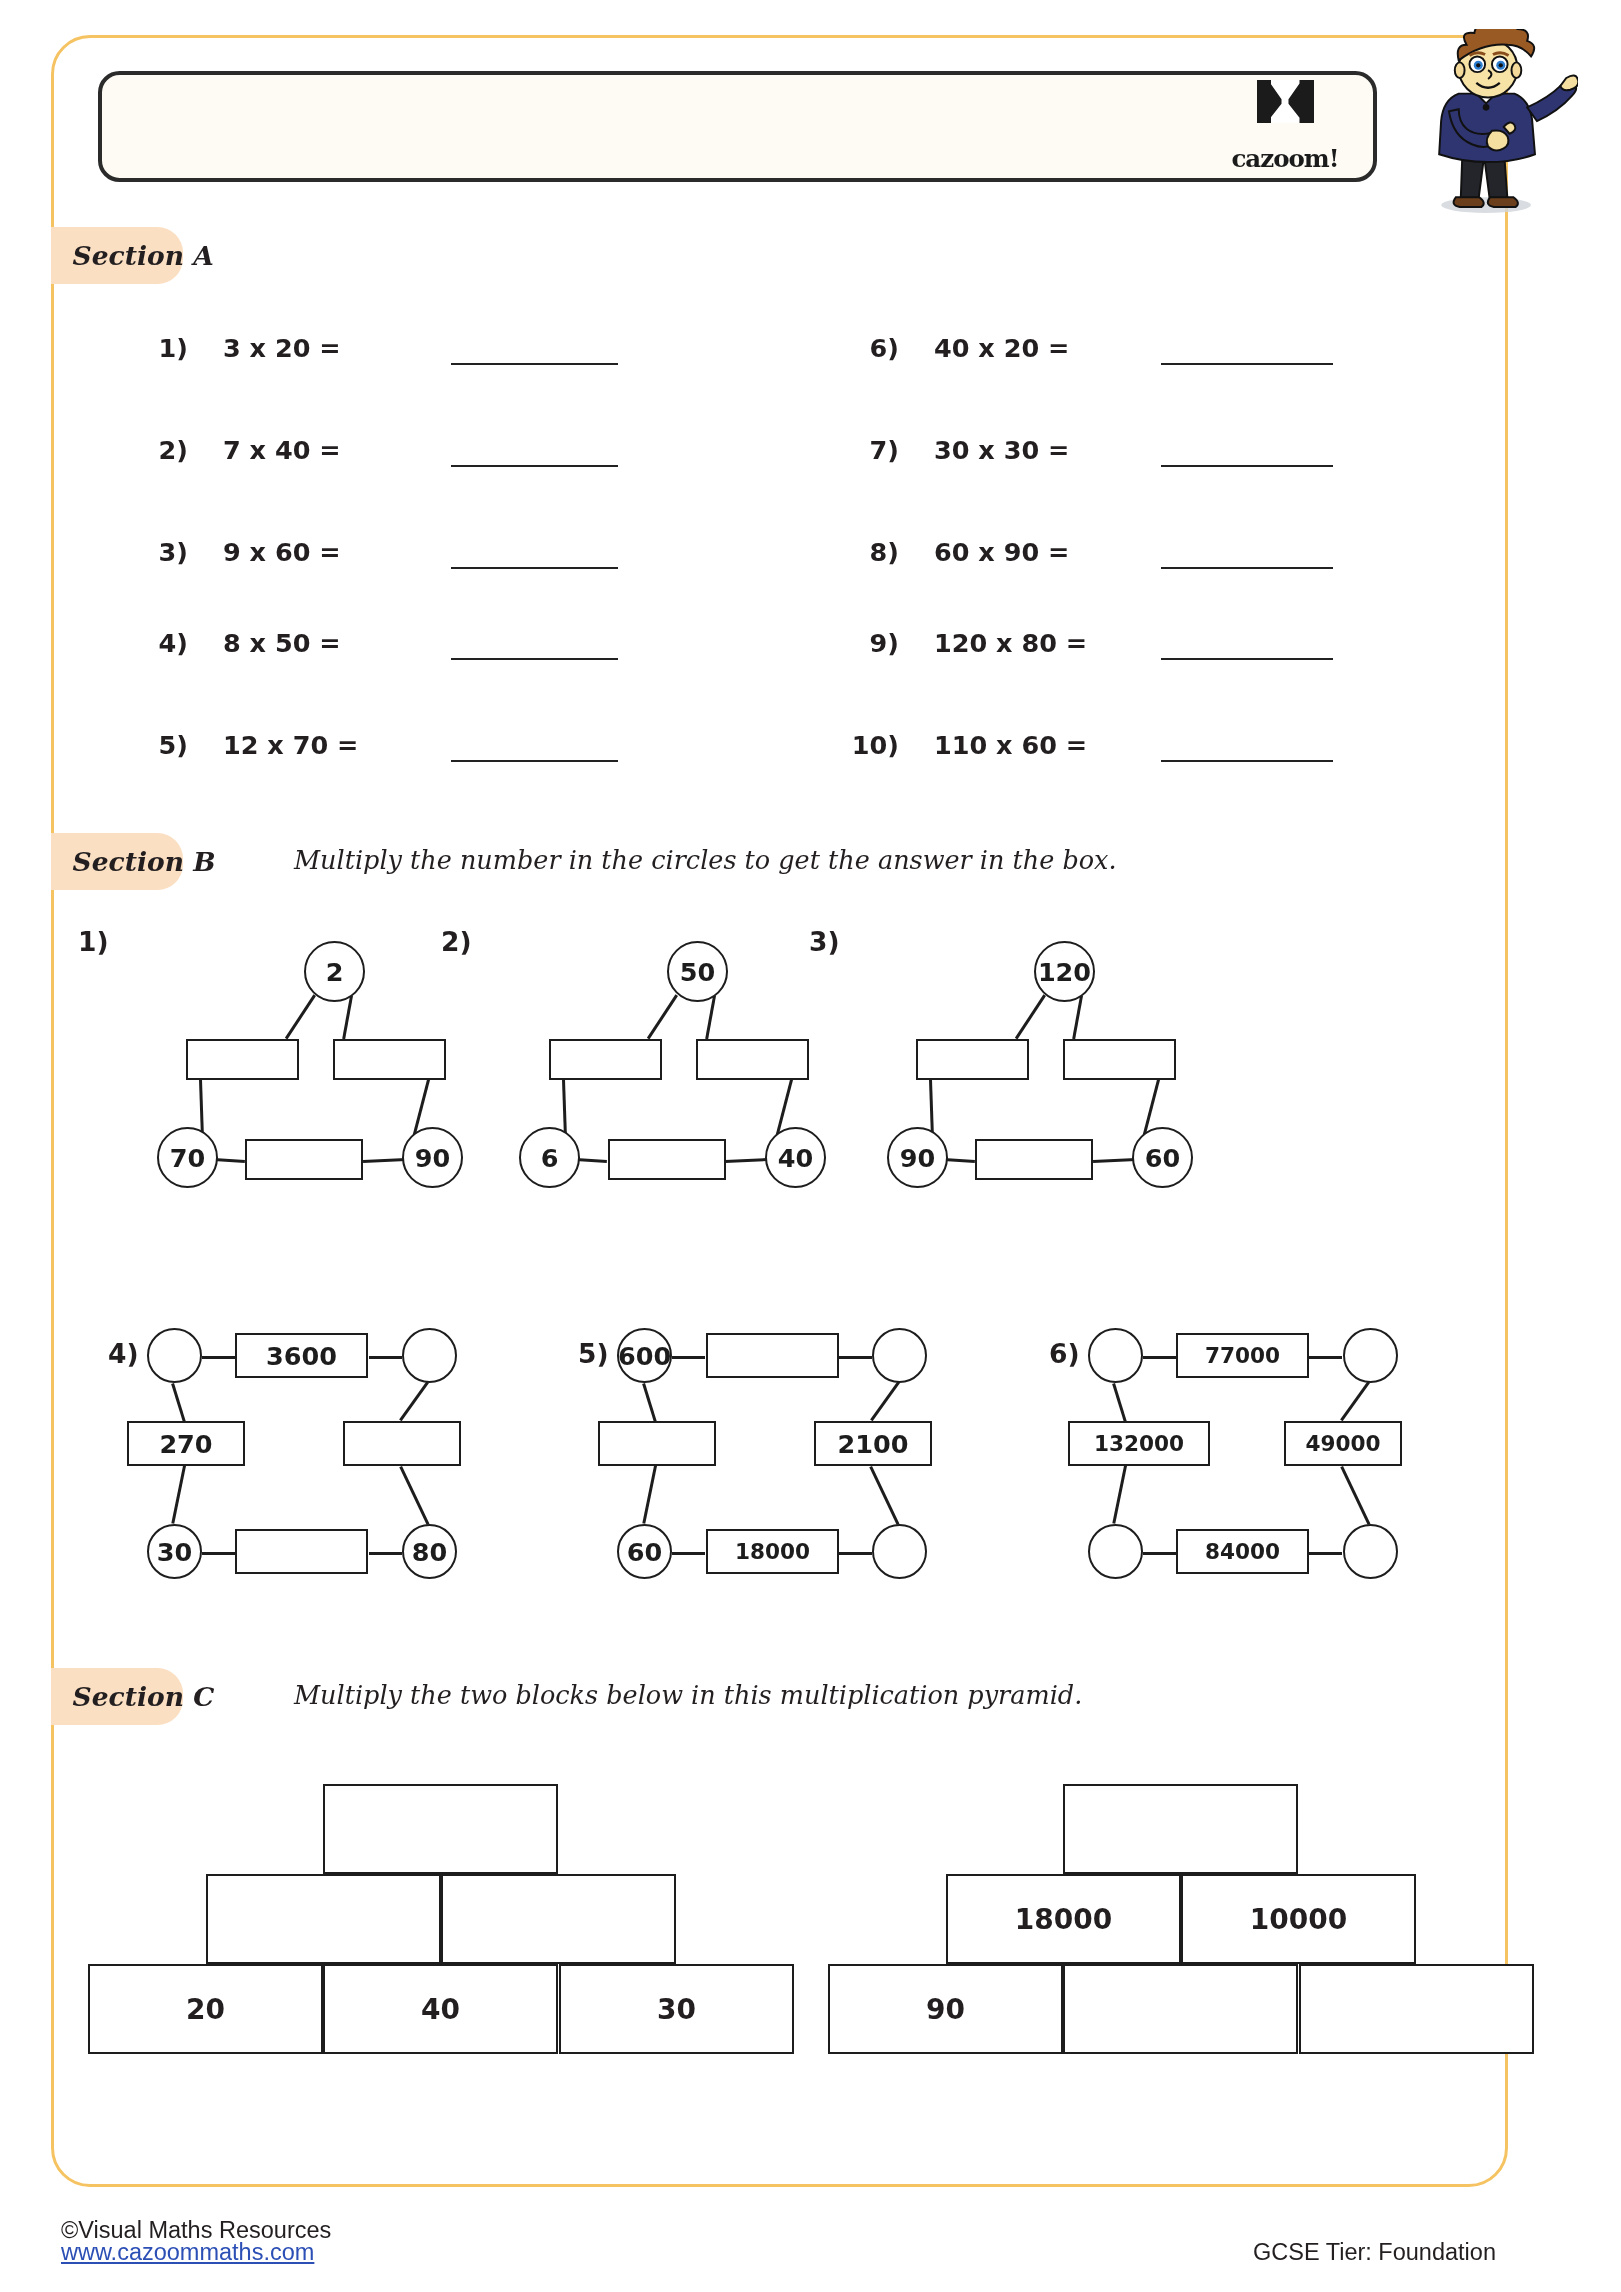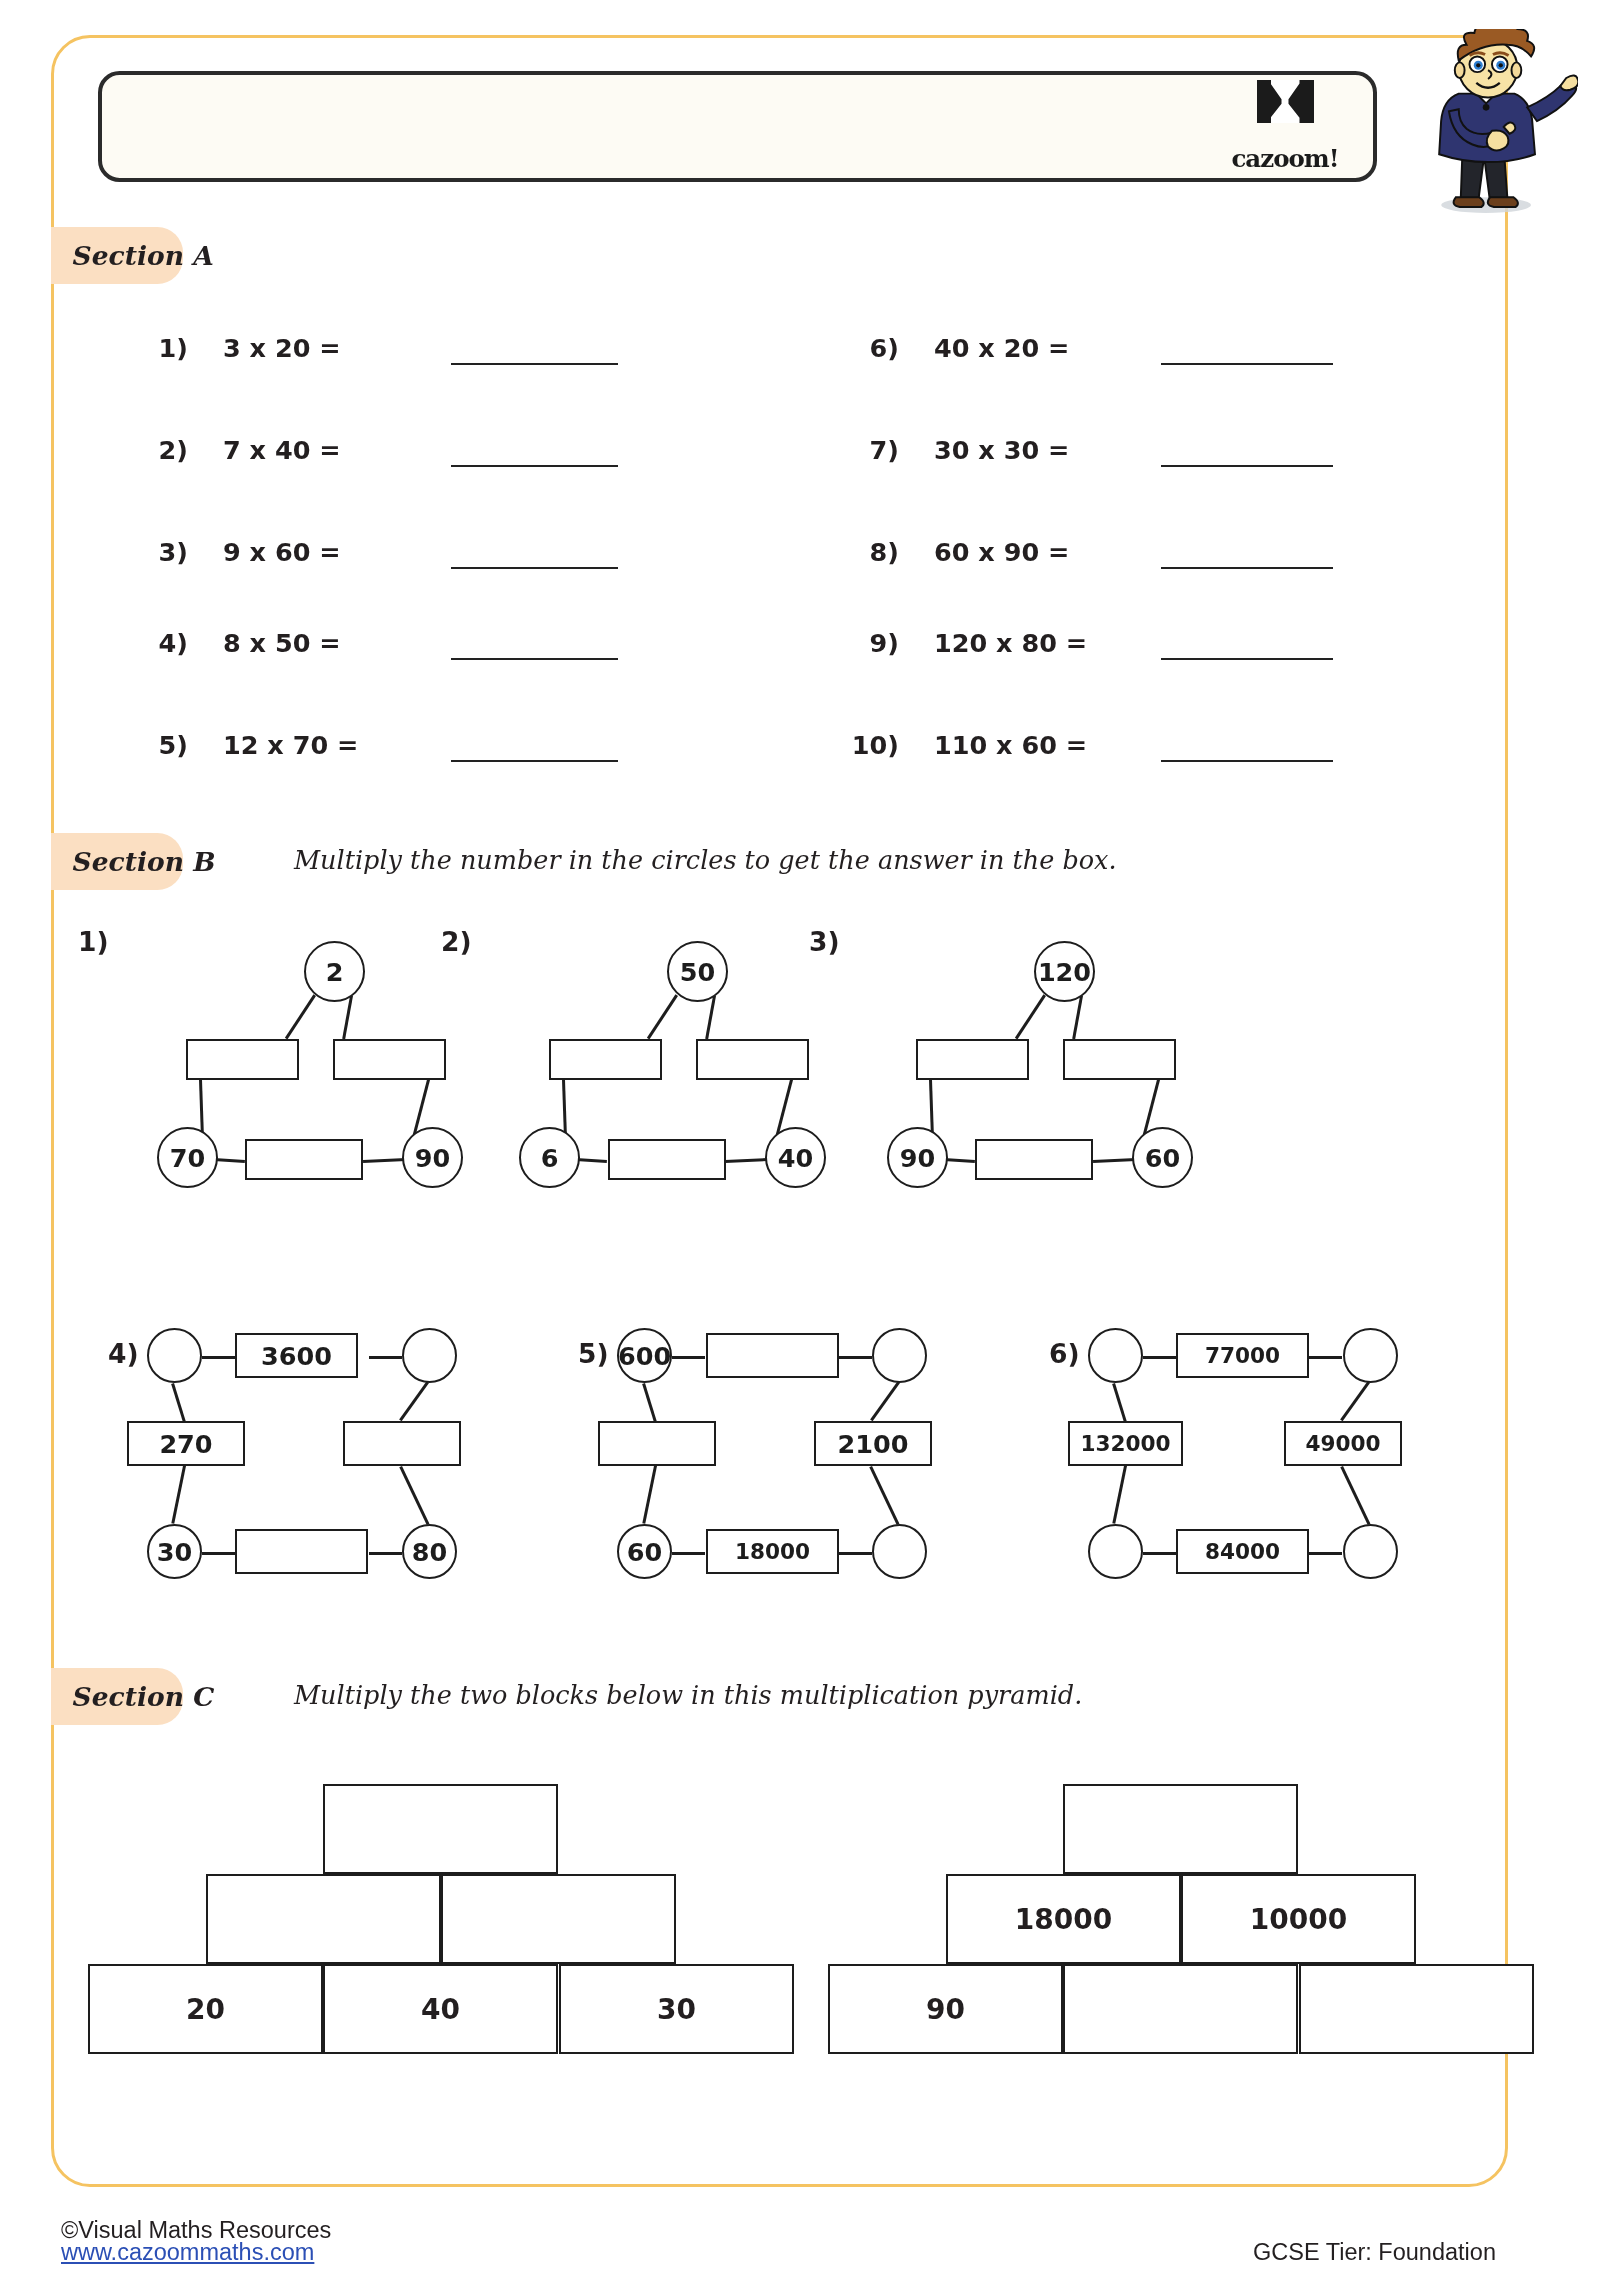--- a/index.html
+++ b/index.html
@@ -338,21 +338,21 @@
     <div class="line" style="left:174px;top:1383px;width:40px;height:2.9px;transform:rotate(72.89727103094764deg);"></div>
     <div class="line" style="left:186px;top:1466px;width:59px;height:2.9px;transform:rotate(101.49656301758579deg);"></div>
     <div class="line" style="left:429px;top:1383px;width:47px;height:2.9px;transform:rotate(125.67640822186199deg);"></div>
     <div class="line" style="left:402px;top:1466px;width:64px;height:2.9px;transform:rotate(64.61209370890407deg);"></div>
     <div class="line" style="left:202px;top:1552px;width:33px;height:2.9px;transform:rotate(0deg);"></div>
     <div class="line" style="left:369px;top:1552px;width:33px;height:2.9px;transform:rotate(0deg);"></div>
     <div class="circ" style="left:147px;top:1328px;width:55px;height:55px;"></div>
     <div class="circ" style="left:402px;top:1328px;width:55px;height:55px;"></div>
     <div class="circ" style="left:147px;top:1524px;width:55px;height:55px;">30</div>
     <div class="circ" style="left:402px;top:1524px;width:55px;height:55px;">80</div>
-    <div class="rect" style="left:235px;top:1333px;width:123px;height:45px;">3600</div>
+    <div class="rect" style="left:235px;top:1333px;width:133px;height:45px;">3600</div>
     <div class="rect" style="left:127px;top:1421px;width:118px;height:45px;">270</div>
     <div class="rect" style="left:343px;top:1421px;width:118px;height:45px;"></div>
     <div class="rect" style="left:235px;top:1529px;width:133px;height:45px;"></div>
     <div class="dnum" style="left:578px; top:1338px;">5)</div>
     <div class="line" style="left:672px;top:1356px;width:33px;height:2.9px;transform:rotate(0deg);"></div>
     <div class="line" style="left:839px;top:1356px;width:33px;height:2.9px;transform:rotate(0deg);"></div>
     <div class="line" style="left:645px;top:1383px;width:40px;height:2.9px;transform:rotate(72.89727103094764deg);"></div>
     <div class="line" style="left:657px;top:1466px;width:59px;height:2.9px;transform:rotate(101.49656301758579deg);"></div>
     <div class="line" style="left:900px;top:1383px;width:47px;height:2.9px;transform:rotate(125.67640822186199deg);"></div>
     <div class="line" style="left:872px;top:1466px;width:64px;height:2.9px;transform:rotate(64.61209370890407deg);"></div>
@@ -373,21 +373,21 @@
     <div class="line" style="left:1127px;top:1466px;width:59px;height:2.9px;transform:rotate(101.49656301758579deg);"></div>
     <div class="line" style="left:1370px;top:1383px;width:47px;height:2.9px;transform:rotate(125.67640822186199deg);"></div>
     <div class="line" style="left:1343px;top:1466px;width:64px;height:2.9px;transform:rotate(64.61209370890407deg);"></div>
     <div class="line" style="left:1143px;top:1552px;width:33px;height:2.9px;transform:rotate(0deg);"></div>
     <div class="line" style="left:1309px;top:1552px;width:33px;height:2.9px;transform:rotate(0deg);"></div>
     <div class="circ" style="left:1088px;top:1328px;width:55px;height:55px;"></div>
     <div class="circ" style="left:1343px;top:1328px;width:55px;height:55px;"></div>
     <div class="circ" style="left:1088px;top:1524px;width:55px;height:55px;"></div>
     <div class="circ" style="left:1343px;top:1524px;width:55px;height:55px;"></div>
     <div class="rect small" style="left:1176px;top:1333px;width:133px;height:45px;">77000</div>
-    <div class="rect small" style="left:1068px;top:1421px;width:115px;height:45px;">132000</div>
+    <div class="rect small" style="left:1068px;top:1421px;width:142px;height:45px;">132000</div>
     <div class="rect small" style="left:1284px;top:1421px;width:118px;height:45px;">49000</div>
     <div class="rect small" style="left:1176px;top:1529px;width:133px;height:45px;">84000</div>
   </div>
 
 <div class="section-badge" style="left:51px; top:1668px; width:132px; height:57px;">
   <span>Section C</span>
 </div>
 <div class="section-instr" style="left:294px; top:1680px;">Multiply the two blocks below in this multiplication pyramid.</div>
 
 <div id="secC">

